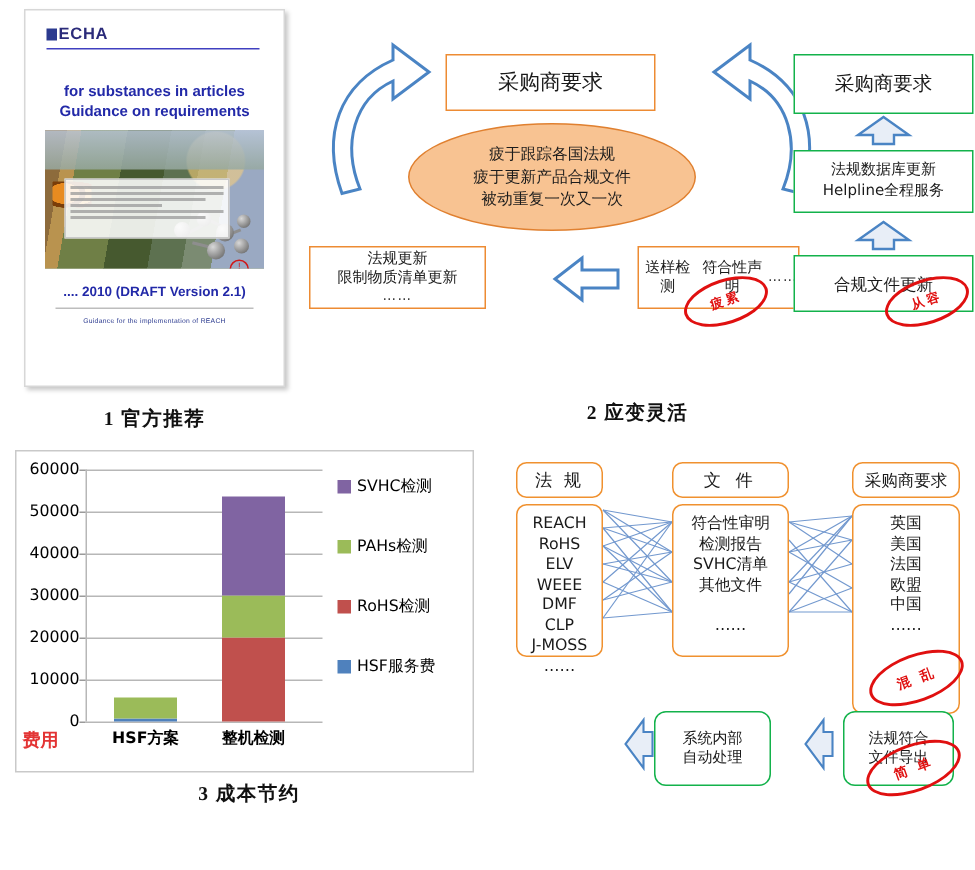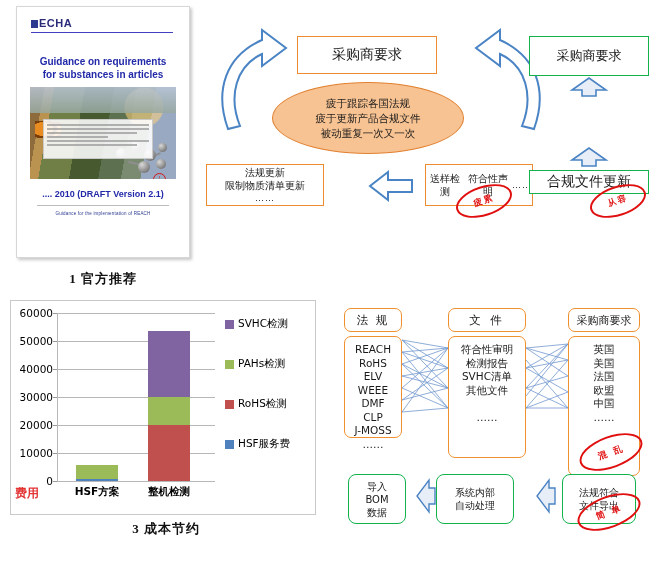--- a/index.html
+++ b/index.html
@@ -165,22 +165,22 @@
   svg.wires{position:absolute;left:0;top:0;pointer-events:none;}
 </style>
 </head>
 <body>
 
 <div class="panel" id="panel1">
   <div class="doc-page">
     <div class="echa-logo"><span class="mark"></span><span>ECHA</span></div>
     <div class="echa-rule"></div>
     <div class="doc-title">
+      <div>for substances in articles</div>
       <div>Guidance on requirements</div>
-      <div>for substances in articles</div>
     </div>
     <div class="doc-img">
       <div class="sky"></div>
       <div class="butterfly"></div>
       <div class="molecule">
         <div class="bond" style="left:6px;top:20px;width:16px;transform:rotate(-28deg);"></div>
         <div class="bond" style="left:20px;top:14px;width:16px;transform:rotate(26deg);"></div>
         <div class="bond" style="left:32px;top:22px;width:15px;transform:rotate(-22deg);"></div>
         <div class="bond" style="left:14px;top:30px;width:18px;transform:rotate(14deg);"></div>
         <div class="atom" style="left:2px;top:15px;width:11px;height:11px;"></div>
@@ -244,29 +244,34 @@
   </div>
 
   <div class="stamp" style="left:255px;top:182px;width:54px;height:26px;font-size:8.5px;transform:rotate(-18deg);">
     <span>疲累</span>
   </div>
 
   <div class="gbox" style="left:329px;top:32px;width:120px;height:40px;font-size:13px;">
     <span>采购商要求</span>
   </div>
 
-
-  <div class="gbox" style="left:329px;top:166px;width:120px;height:24px;font-size:14px;">
+  <div class="gbox" style="left:329px;top:96px;width:120px;height:42px;flex-direction:column;font-size:10px;line-height:14px;">
+    <span>法规数据库更新</span>
+    <span>Helpline全程服务</span>
+  </div>
+
+  <div class="gbox" style="left:329px;top:166px;width:120px;height:38px;font-size:11px;">
     <span>合规文件更新</span>
   </div>
 
   <div class="stamp" style="left:389px;top:182px;width:54px;height:26px;font-size:8.5px;transform:rotate(-18deg);">
     <span>从容</span>
   </div>
 
+  <div class="caption" style="top:262px;">2 应变灵活</div>
 </div>
 
 <div class="panel" id="panel3">
   <div class="chart-frame">
     <div class="plot" id="plot">
       <div class="axis-y"></div>
       <div id="gridlines">
           <div class="gridline" style="top: 168px;"></div>
           <div class="tick-mark" style="top: 168px;"></div>
           <div class="ytick-label" style="top: 168px;">0</div>
@@ -384,21 +389,21 @@
         <div>REACH</div>
         <div>RoHS</div>
         <div>ELV</div>
         <div>WEEE</div>
         <div>DMF</div>
         <div>CLP</div>
         <div>J-MOSS</div>
         <div>……</div>
       </div>
   </div>
-  <div class="rbox tall" style="left:118px;top:36px;width:78px;height:122px;">
+  <div class="rbox tall" style="left:118px;top:36px;width:78px;height:102px;">
     <div class="col-list" id="col2">
         <div>符合性审明</div>
         <div>检测报告</div>
         <div>SVHC清单</div>
         <div>其他文件</div>
         <div>&nbsp;</div>
         <div>……</div>
       </div>
   </div>
   <div class="rbox tall" style="left:238px;top:36px;width:72px;height:140px;">
@@ -409,25 +414,20 @@
         <div>欧盟</div>
         <div>中国</div>
         <div>……</div>
       </div>
   </div>
 
   <div class="stamp" style="left:248px;top:136px;width:62px;height:28px;font-size:9px;transform:rotate(-20deg);">
     <span>混 乱</span>
   </div>
 
-  <div class="gr-round" style="left:18px;top:174px;width:58px;height:50px;flex-direction:column;">
-    <span>导入</span>
-    <span>BOM</span>
-    <span>数据</span>
-  </div>
   <div class="gr-round" style="left:106px;top:174px;width:78px;height:50px;flex-direction:column;">
     <span>系统内部</span>
     <span>自动处理</span>
   </div>
   <div class="gr-round" style="left:232px;top:174px;width:74px;height:50px;flex-direction:column;">
     <span>法规符合</span>
     <span>文件导出</span>
   </div>
 
   <div class="stamp" style="left:246px;top:196px;width:62px;height:28px;font-size:9px;transform:rotate(-20deg);">

